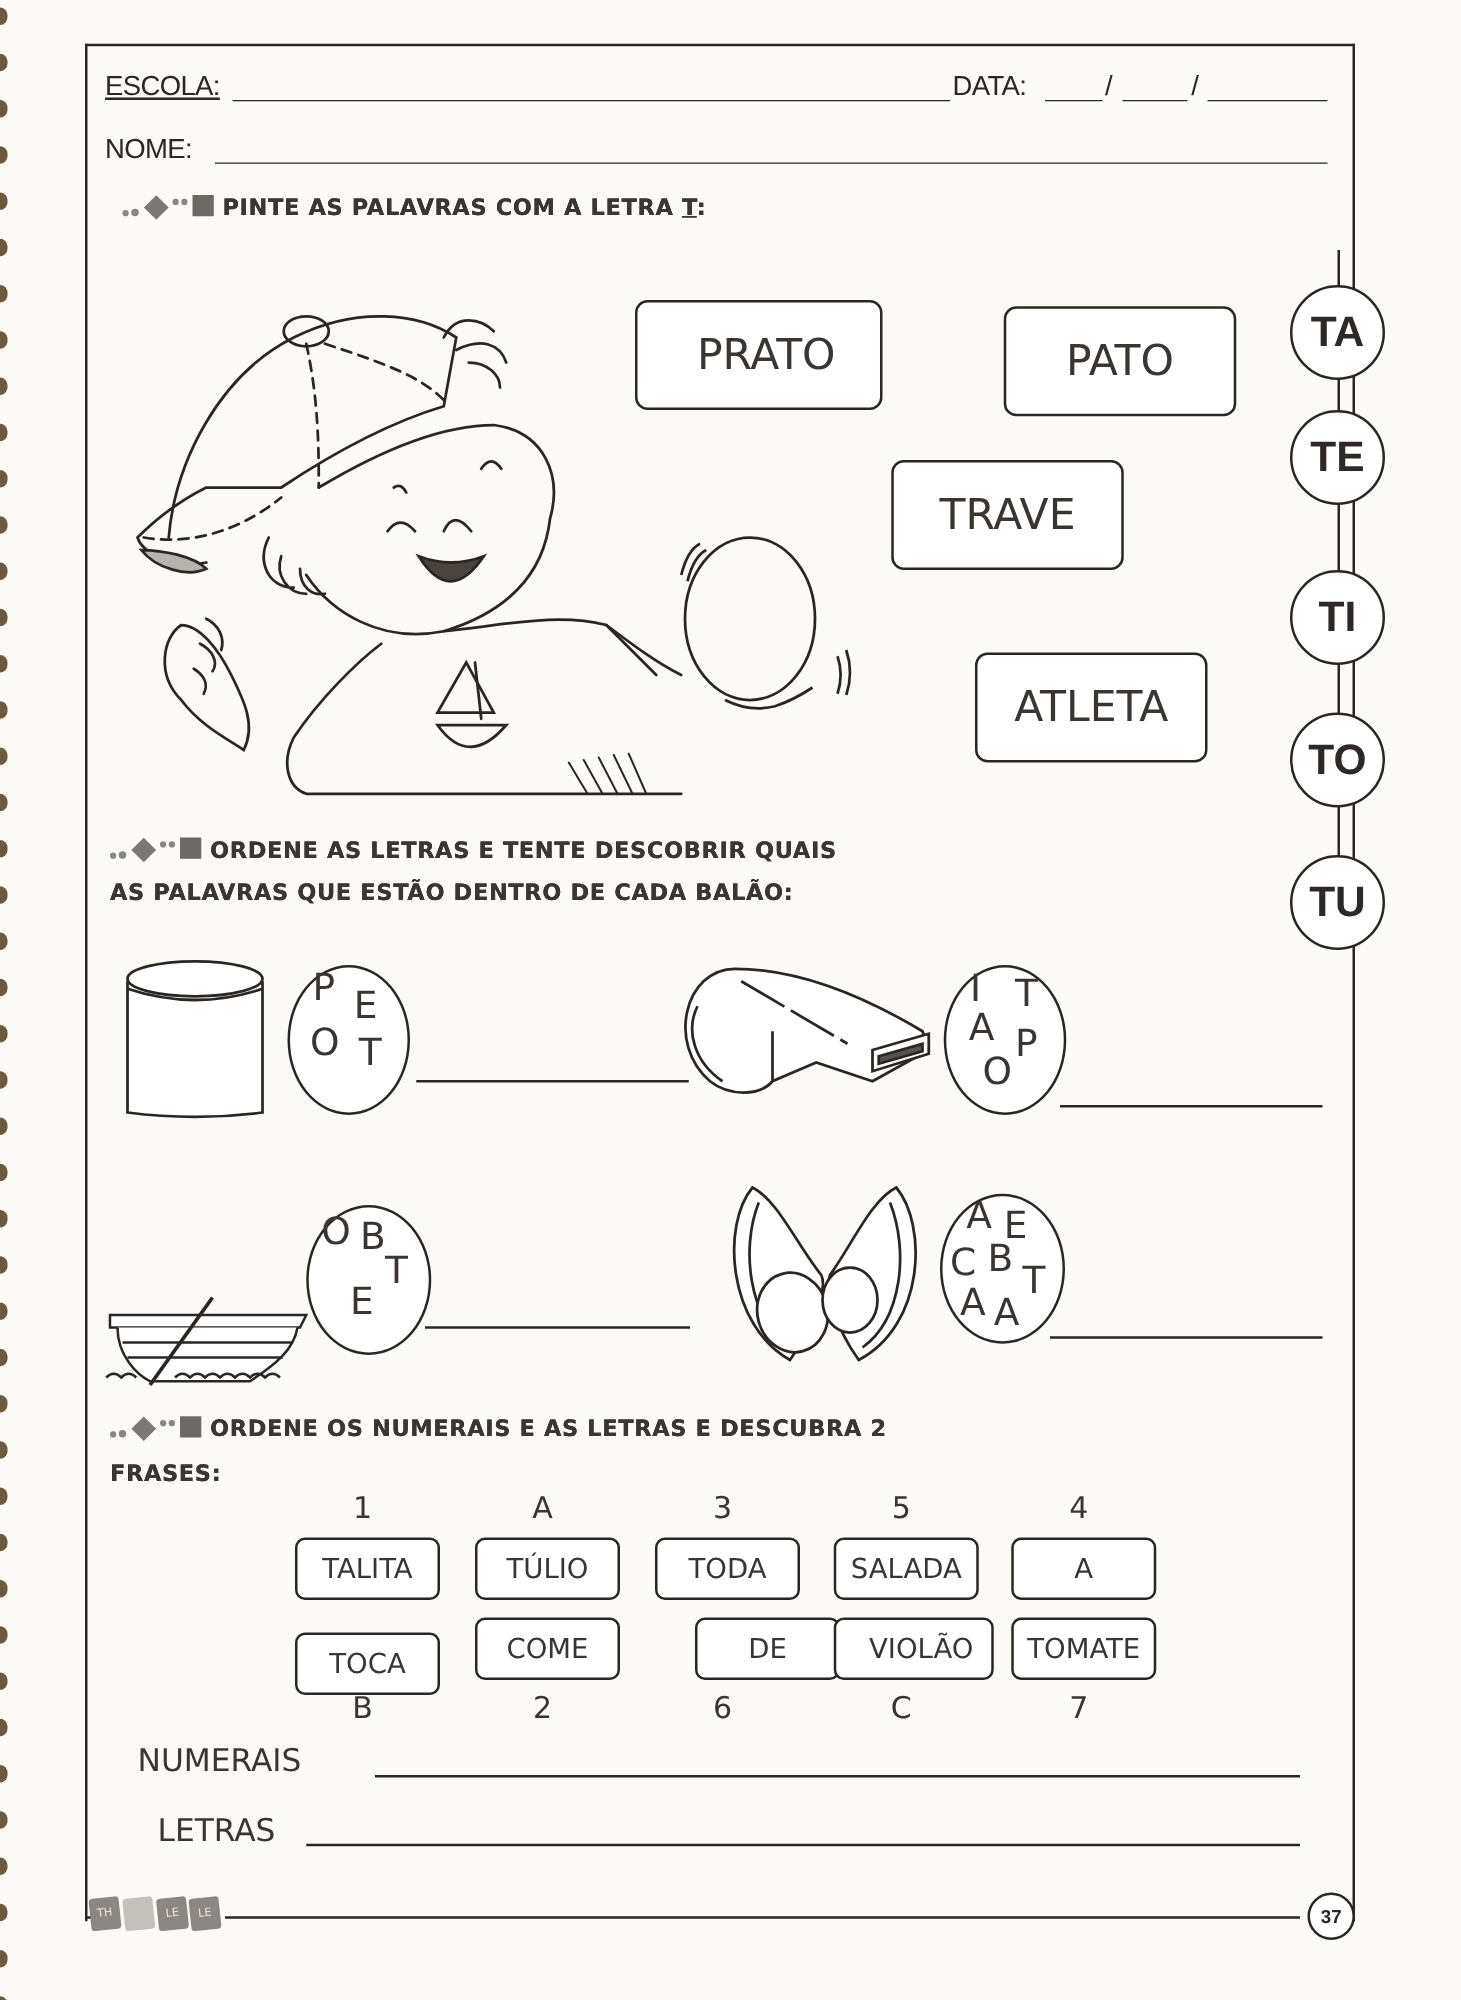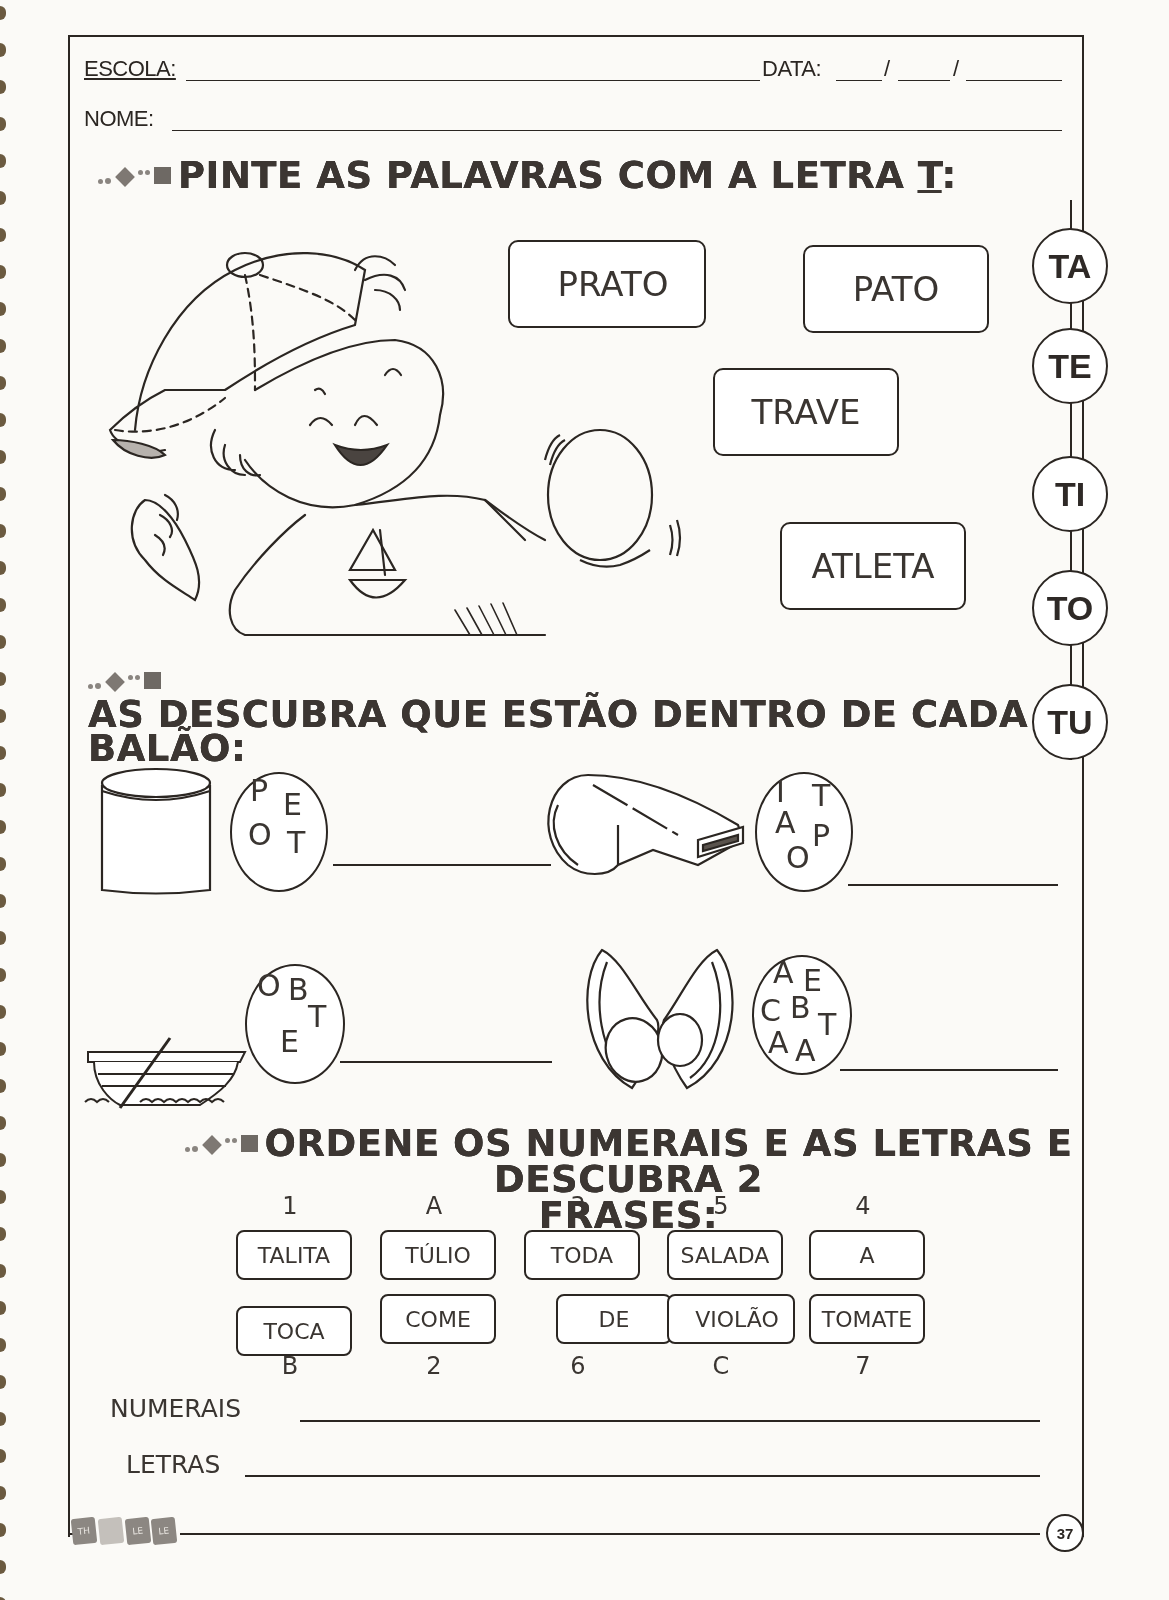--- a/index.html
+++ b/index.html
@@ -5,21 +5,21 @@
   html,body{margin:0;padding:0;}
   body{width:1169px;height:1600px;background:#fbfaf7;position:relative;overflow:hidden;font-family:"DejaVu Sans",sans-serif;color:#2b2622;}
   .abs{position:absolute;}
   .spiral{position:absolute;left:0;top:0;width:10px;height:1600px;}
   .spiral span{position:absolute;left:0;width:6px;height:14px;border-radius:0 6px 6px 0;background:#6b5a40;}
   .frame{position:absolute;left:68px;top:35px;width:1012px;height:1500px;border-left:2px solid #2b2622;border-top:2px solid #2b2622;border-right:2px solid #2b2622;}
   .frame-bottom{position:absolute;left:180px;top:1533px;width:860px;height:0;border-top:2px solid #2b2622;}
   .frame-bottom-left{position:absolute;left:68px;top:1533px;width:12px;border-top:2px solid #2b2622;}
   .hdr-label{font-family:"Liberation Sans",sans-serif;font-size:22px;color:#2b2622;letter-spacing:-0.5px;}
   .hdr-line{position:absolute;border-bottom:1.6px solid #2b2622;height:0;}
-  .title{font-family:"DejaVu Sans",sans-serif;font-weight:bold;font-size:37px;letter-spacing:0.5px;color:#3c3632;text-shadow:0 0 0.5px #111;}
+  .title{font-family:"DejaVu Sans",sans-serif;font-weight:bold;font-size:18px;letter-spacing:0.5px;color:#3c3632;text-shadow:0 0 0.5px #111;}
   .bullet{display:inline-block;position:relative;width:78px;height:26px;vertical-align:middle;margin-right:2px;}
   .bullet .d{position:absolute;border-radius:50%;background:#8a8580;}
   .bullet .dm{position:absolute;background:#7e7873;transform:rotate(45deg);}
   .bullet .sq{position:absolute;background:#6e6964;}
   .wavy{position:absolute;border:2px solid #2b2622;border-radius:10px;background:#fff;display:flex;align-items:center;justify-content:center;
         font-family:"DejaVu Sans",sans-serif;font-size:34px;color:#3a3531;box-shadow:inset 0 0 0 3px #fff;}
   .wavy::before{content:"";position:absolute;inset:-6px;border:2px dashed #2b2622;border-radius:14px;opacity:0.0;}
   .syl{position:absolute;width:72px;height:72px;border:2px solid #2b2622;border-radius:50%;background:#fff;display:flex;align-items:center;justify-content:center;
        font-family:"Liberation Sans",sans-serif;font-weight:bold;font-size:34px;color:#2e2926;}
   .syl-line{position:absolute;left:1070px;width:2px;background:#2b2622;}
@@ -169,22 +169,22 @@
 <div class="syl" style="left:1032px;top:684px;">TU</div>
 
 <div class="abs title" style="left:88px;top:664px;line-height:34px;">
   <span class="bullet">
     <span class="d" style="left:0;top:14px;width:5px;height:5px;"></span>
     <span class="d" style="left:7px;top:13px;width:6px;height:6px;"></span>
     <span class="dm" style="left:20px;top:5px;width:14px;height:14px;"></span>
     <span class="d" style="left:40px;top:5px;width:5px;height:5px;"></span>
     <span class="d" style="left:47px;top:5px;width:5px;height:5px;"></span>
     <span class="sq" style="left:56px;top:2px;width:17px;height:17px;"></span>
-  </span><br>
-  <span>AS DESCUBRA QUE ESTÃO DENTRO DE CADA BALÃO:</span>
+  </span><span>ORDENE AS LETRAS E TENTE DESCOBRIR QUAIS</span><br>
+  <span>AS PALAVRAS QUE ESTÃO DENTRO DE CADA BALÃO:</span>
 </div>
 
 <svg class="abs" style="left:100px;top:765px;" width="112" height="130" viewBox="0 0 112 130" fill="#fff" stroke="#2b2622" stroke-width="2.2">
   <path d="M2 20 L2 125 Q 56 132 110 125 L110 20"></path>
   <ellipse cx="56" cy="18" rx="54" ry="14"></ellipse>
   <path d="M2 26 Q 56 44 110 26" fill="none"></path>
 </svg>
 <div class="balloon" style="left:230px;top:772px;width:94px;height:116px;"></div>
 <div class="bl" style="left:250px;top:773px;">P</div>
 <div class="bl" style="left:283px;top:787px;">E</div>
@@ -233,21 +233,21 @@
 <div class="balloon" style="left:752px;top:955px;width:96px;height:116px;"></div>
 <div class="bl" style="left:773px;top:955px;">A</div>
 <div class="bl" style="left:803px;top:963px;">E</div>
 <div class="bl" style="left:760px;top:993px;">C</div>
 <div class="bl" style="left:790px;top:990px;">B</div>
 <div class="bl" style="left:818px;top:1007px;">T</div>
 <div class="bl" style="left:768px;top:1025px;">A</div>
 <div class="bl" style="left:795px;top:1033px;">A</div>
 <div class="ansline" style="left:840px;top:1069px;width:218px;"></div>
 
-<div class="abs title" style="left:88px;top:1126px;line-height:36px;text-align:center;">
+<div class="abs title" style="left:88px;top:1126px;line-height:36px;">
   <span class="bullet">
     <span class="d" style="left:0;top:14px;width:5px;height:5px;"></span>
     <span class="d" style="left:7px;top:13px;width:6px;height:6px;"></span>
     <span class="dm" style="left:20px;top:5px;width:14px;height:14px;"></span>
     <span class="d" style="left:40px;top:5px;width:5px;height:5px;"></span>
     <span class="d" style="left:47px;top:5px;width:5px;height:5px;"></span>
     <span class="sq" style="left:56px;top:2px;width:17px;height:17px;"></span>
   </span><span>ORDENE OS NUMERAIS E AS LETRAS E DESCUBRA 2</span><br>
   <span>FRASES:</span>
 </div>

